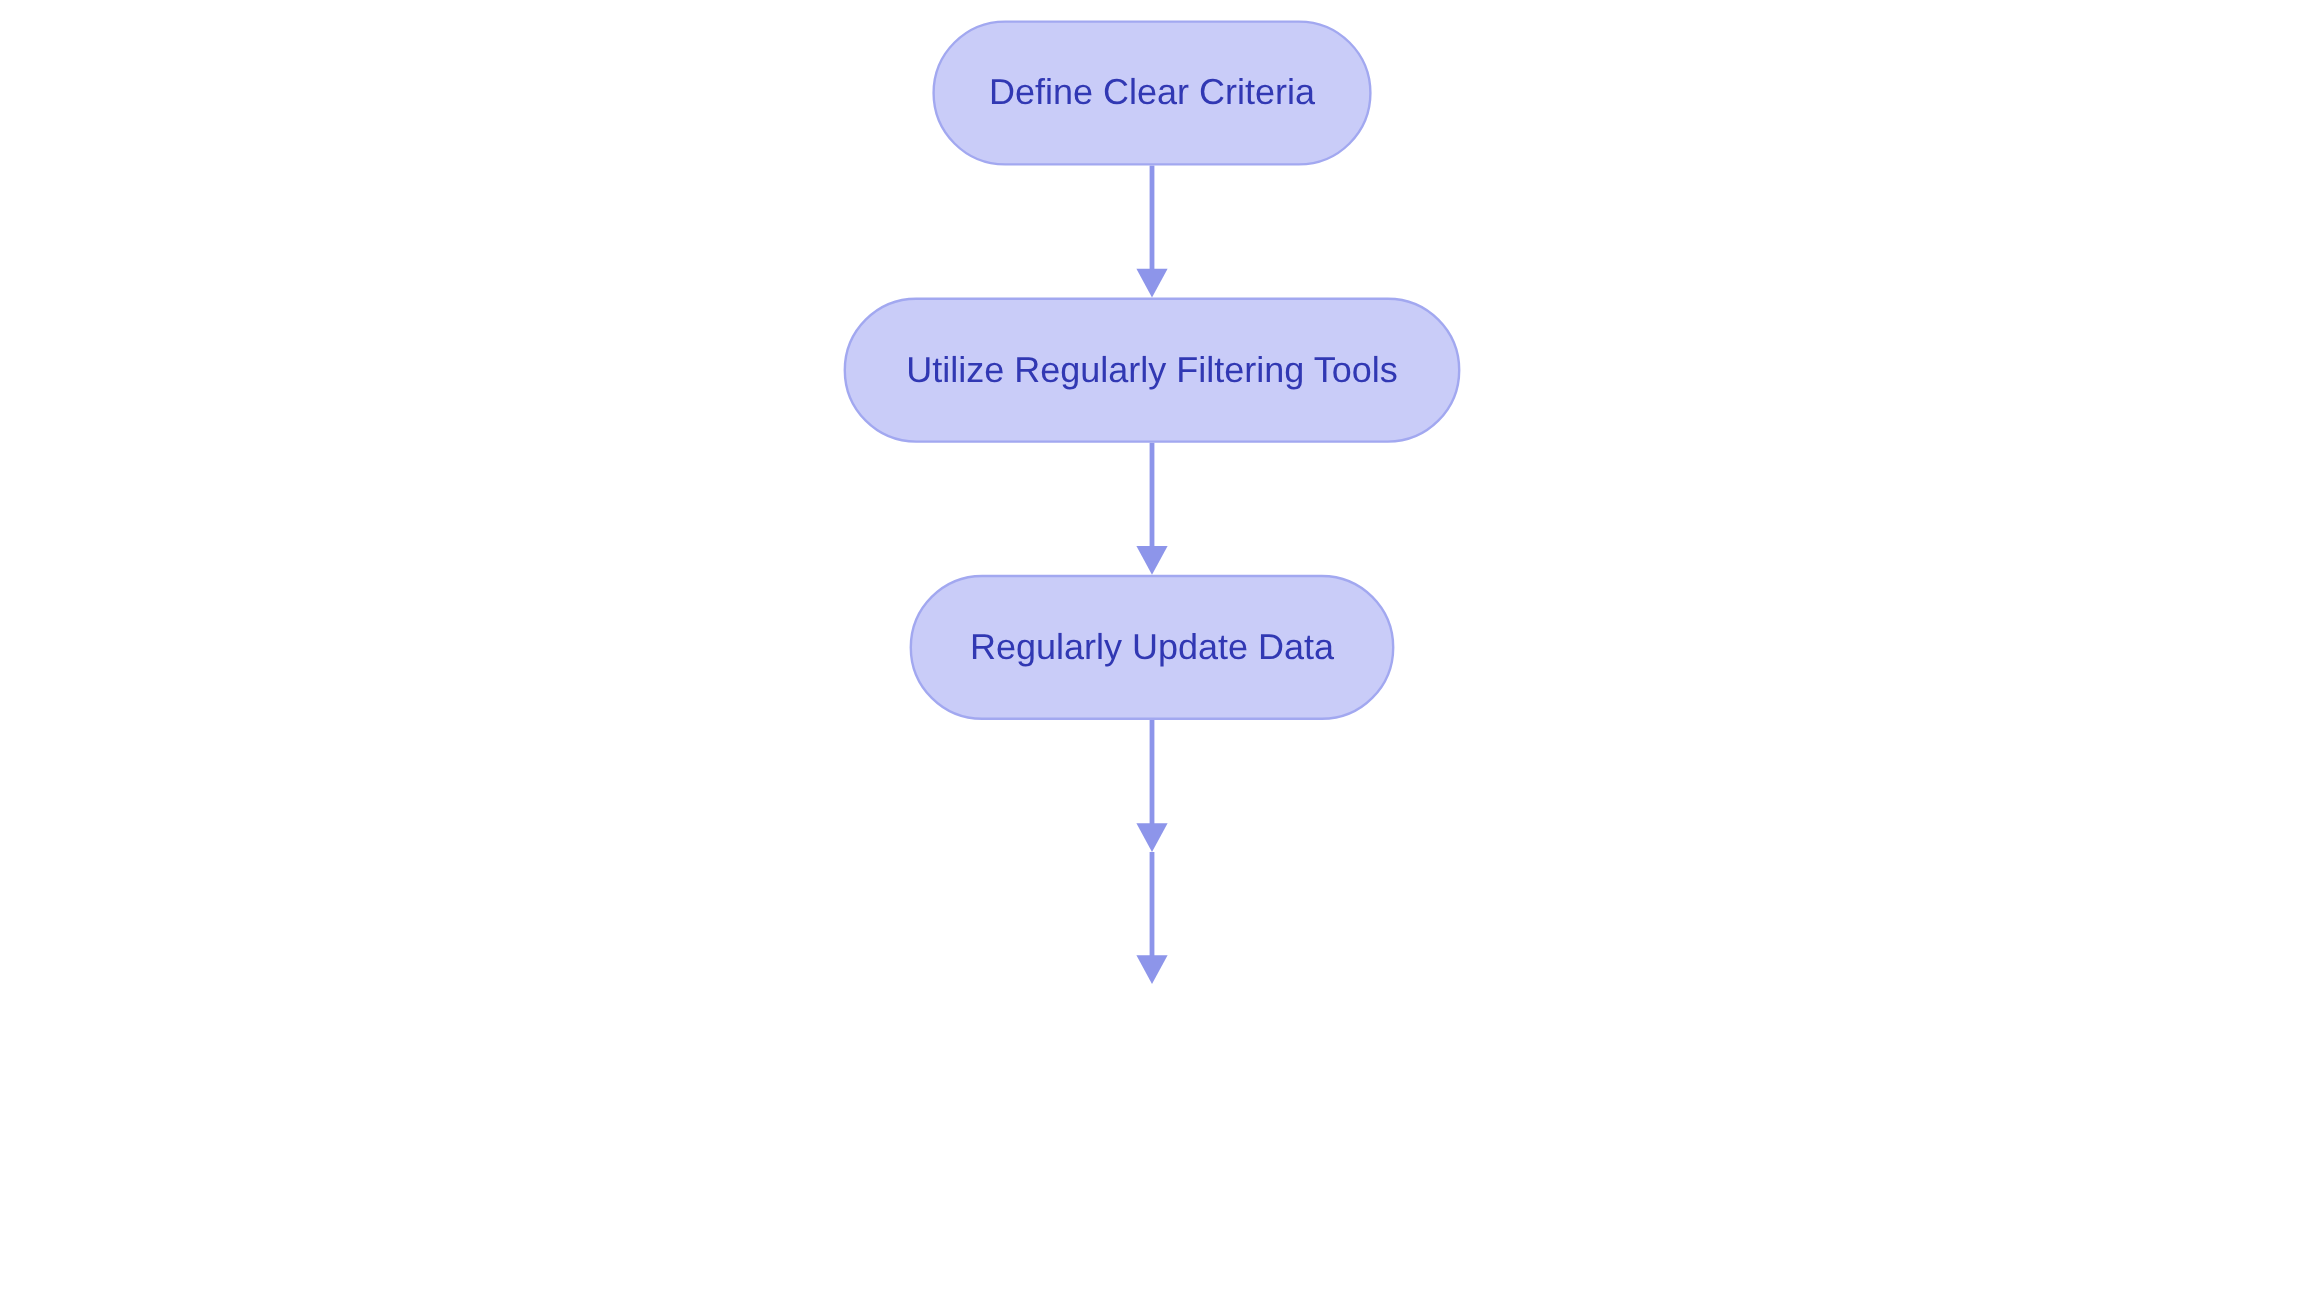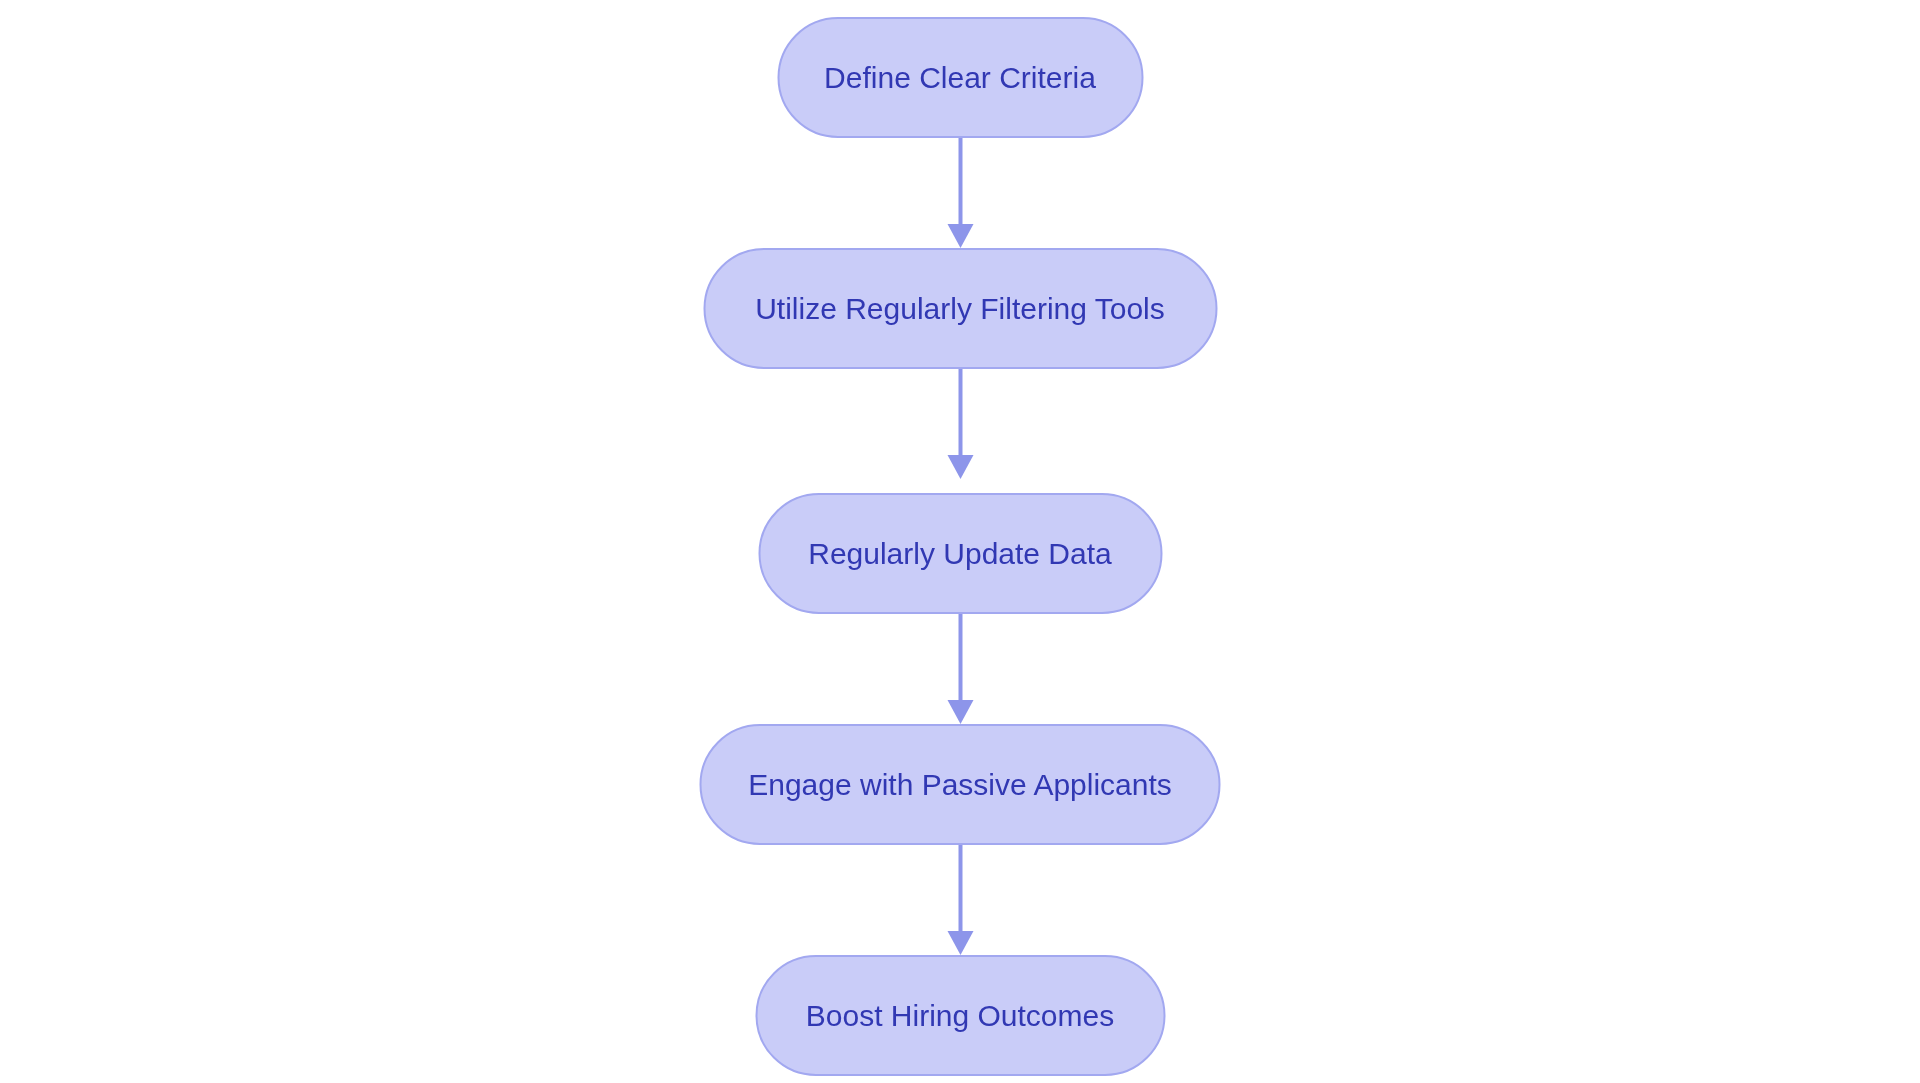--- a/index.html
+++ b/index.html
@@ -32,21 +32,21 @@
     font-weight: 400;
     display: flex;
     align-items: center;
     justify-content: center;
     text-align: center;
     white-space: nowrap;
   }
   
   .flow-node.n0 { width: 366px; }
   .flow-node.n1 { width: 514px; }
-  .flow-node.n2 { width: 404px; margin-top: 14px; }
+  .flow-node.n2 { width: 404px; }
   .flow-node.n3 { width: 521px; }
   .flow-node.n4 { width: 410px; }
   .flow-arrow {
     position: relative;
     width: 40px;
     height: 110px;
     flex: 0 0 110px;
   }
   .flow-arrow .shaft {
     position: absolute;
@@ -94,26 +94,20 @@
 
   <div class="flow-node n2">
     <span>Regularly Update Data</span>
   </div>
 
   <div class="flow-arrow">
     <div class="shaft"></div>
     <div class="head"></div>
   </div>
 
-  <div class="flow-node n3">
-    <span>Engage with Passive Applicants</span>
-  </div>
 
   <div class="flow-arrow">
     <div class="shaft"></div>
     <div class="head"></div>
   </div>
 
-  <div class="flow-node n4">
-    <span>Boost Hiring Outcomes</span>
-  </div>
 
 </div>
 
 </body></html>

